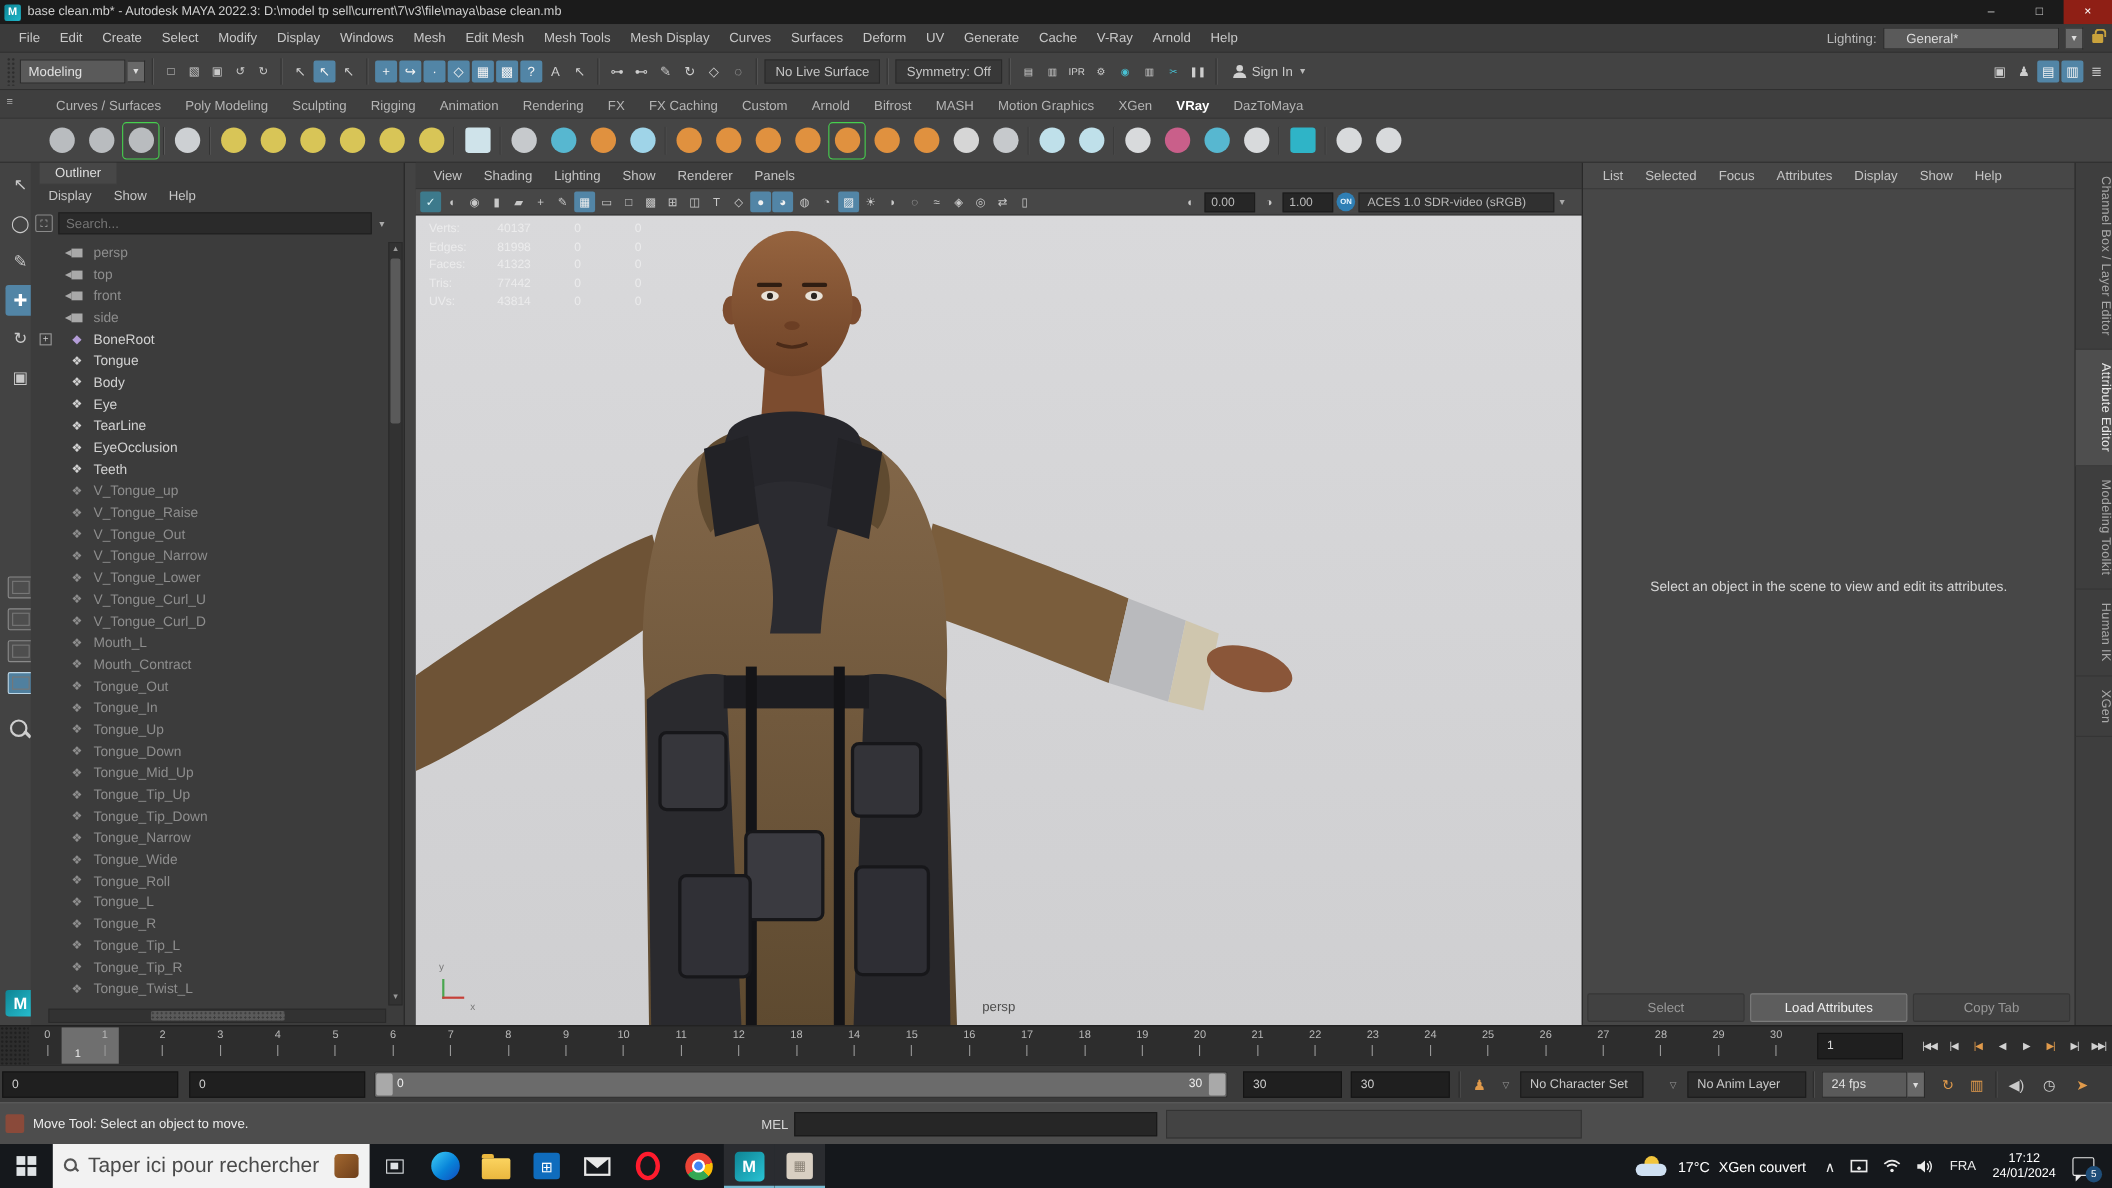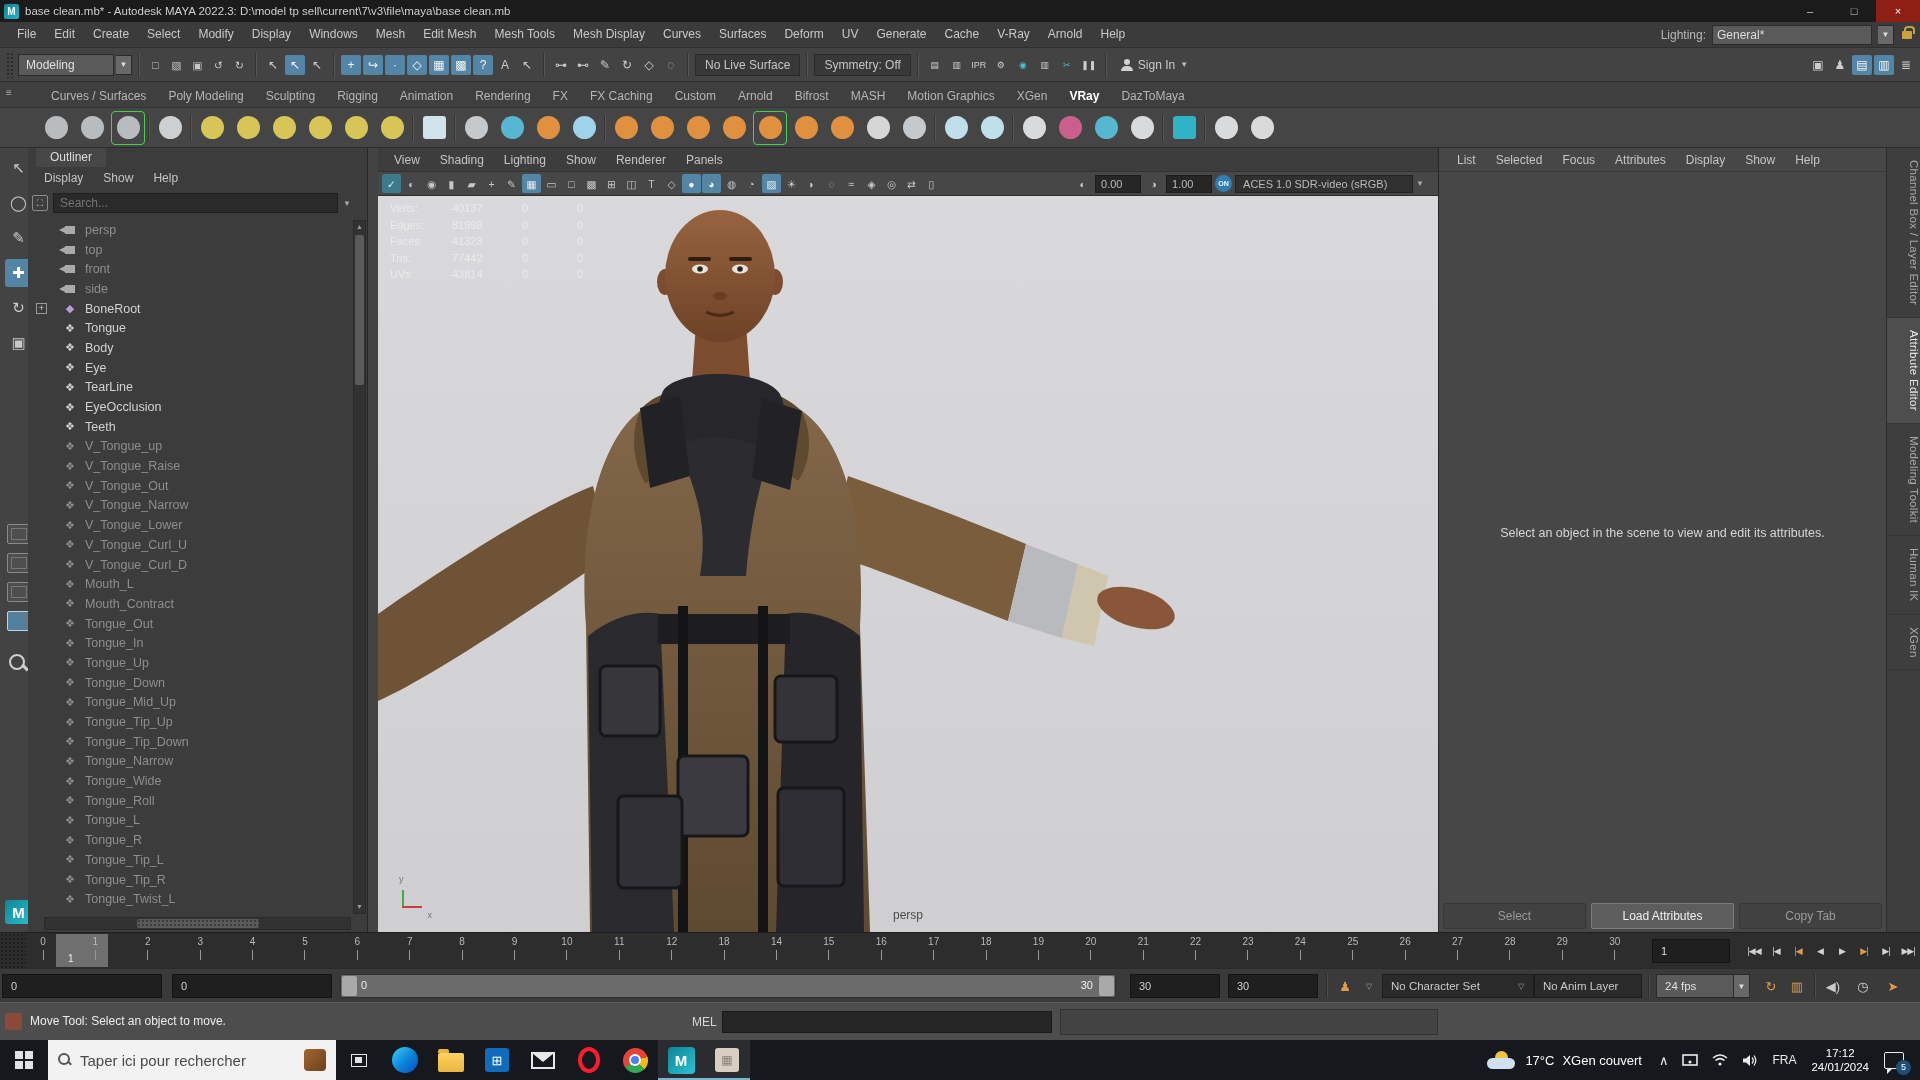--- a/index.html
+++ b/index.html
@@ -10,21 +10,21 @@
   .maya-badge{width:15px;height:15px;border-radius:2px;background:linear-gradient(135deg,#0e8494,#1fb6c9);color:#fff;font-size:10px;font-weight:bold;text-align:center;line-height:15px;margin-right:6px}
   .title-text{color:#cfcfcf;font-size:11.5px}
   .win-controls{margin-left:auto;display:flex;height:100%}
   .win-btn{width:44px;height:100%;display:flex;align-items:center;justify-content:center;color:#cfcfcf;font-size:11px}
   .win-btn.close{background:#8f1f15;color:#fff}
   
   .menubar{position:absolute;top:22px;left:0;right:0;height:26px;background:#3b3b3b;display:flex;align-items:center;padding:0 8px;border-bottom:1px solid #2e2e2e}
   .menu-item{padding:0 9px;color:#c9c9c9;font-size:12px;line-height:25px}
   .ws-wrap{margin-left:auto;display:flex;align-items:center;gap:6px}
   .ws-label{color:#b9b9b9}
-  .ws-box{width:160px;height:20px;background:#5a5a5a;border:1px solid #2a2a2a;display:flex;align-items:center;padding:0 4px;color:#ddd}
+  .ws-box{width:160px;height:20px;background:#5a5a5a;border:1px solid #2a2a2a;display:flex;align-items:center;padding:0 20px;color:#ddd}
   .dd-arrow{width:16px;height:20px;background:#686868;border:1px solid #2a2a2a;border-left:none;display:flex;align-items:center;justify-content:center;font-size:8px;color:#ddd}
   .padlock{width:10px;height:8px;background:#c9a23c;border-radius:1px;position:relative;margin-left:2px}
   .padlock::before{content:"";position:absolute;top:-5px;left:1.5px;width:7px;height:6px;border:2px solid #c9a23c;border-bottom:none;border-radius:4px 4px 0 0}
   
   .statusline{position:absolute;top:48px;left:0;right:0;height:34px;background:#434343;display:flex;align-items:center;gap:2px;padding:0 4px;border-bottom:1px solid #2e2e2e}
   .grip{width:8px;height:26px;background-image:radial-gradient(#2c2c2c 1px,transparent 1.2px);background-size:4px 4px;margin:0 2px}
   .mode-dd{width:96px;height:22px;background:#5a5a5a;border:1px solid #2a2a2a;display:flex;align-items:center;padding:0 7px;color:#e0e0e0}
   .icon18{width:20px;height:20px;border-radius:2px;display:flex;align-items:center;justify-content:center;font-size:12px;color:#cdcdcd}
   .icon18.active{background:#5285a6;color:#f4f4f4}
   .icon18.teal{color:#49c2d4}
@@ -144,21 +144,21 @@
   .resp-field{position:absolute;left:1060px;top:6px;width:378px;height:26px;background:#434343;border:1px solid #333}
   
   .taskbar{position:absolute;top:1040px;left:0;right:0;height:40px;background:#15181c;display:flex;align-items:center}
   .start-btn{width:48px;height:40px;display:flex;align-items:center;justify-content:center}
   .win-logo{display:grid;grid-template-columns:8px 8px;grid-template-rows:8px 8px;gap:1.5px}
   .win-logo span{background:#dfe3e6}
   .tb-search{width:288px;height:40px;background:#f2f2f2;display:flex;align-items:center;padding:0 10px;gap:8px}
   .tb-search .mag{width:14px;height:14px;position:relative}
   .tb-search .mag::before{content:"";position:absolute;top:0;left:0;width:8px;height:8px;border:2px solid #555;border-radius:50%}
   .tb-search .mag::after{content:"";position:absolute;left:9px;top:9px;width:5px;height:2px;background:#555;transform:rotate(45deg)}
-  .tb-search .ph{color:#4a4a4a;font-size:15px;flex:1}
+  .tb-search .ph{color:#4a4a4a;font-size:19px;flex:1}
   .violin{width:22px;height:22px;border-radius:4px;background:linear-gradient(135deg,#a2672f,#6e3f1b)}
   .tb-btn{width:46px;height:40px;display:flex;align-items:center;justify-content:center}
   .tb-btn.open{background:rgba(255,255,255,.09);box-shadow:inset 0 -2px 0 #76b9d0}
   .tv-icon{width:16px;height:13px;border:1.5px solid #dfe3e6;position:relative}
   .tv-icon::before{content:"";position:absolute;left:3px;top:2px;width:7px;height:6px;background:#dfe3e6}
   .edge-ic{width:26px;height:26px;border-radius:50%;background:linear-gradient(135deg,#35c1f1 10%,#0883d9 55%,#124bbd)}
   .folder-ic{width:26px;height:19px;background:linear-gradient(#fbd35f,#eab73e);border-radius:2px;position:relative;margin-top:4px}
   .folder-ic::before{content:"";position:absolute;top:-4px;left:0;width:11px;height:4px;background:#eab73e;border-radius:2px 2px 0 0}
   .store-ic{width:24px;height:24px;background:#0f6cbd;border-radius:3px;display:flex;align-items:center;justify-content:center;color:#fff;font-size:13px}
   .mail-ic{width:24px;height:17px;border:2px solid #e8e8e8;position:relative}
@@ -1043,21 +1043,21 @@
       <span class="rs-handle" style="left:1px"></span>
       <span class="rs-lab" style="left:20px">0</span>
       <span class="rs-lab" style="right:22px">30</span>
       <span class="rs-handle" style="right:1px"></span>
     </div>
     <div class="rs-field" style="left:1130px;width:90px">30</div>
     <div class="rs-field" style="left:1228px;width:90px">30</div>
     <div class="rsep" style="left:1326px"></div>
     <div class="rs-ic orange" style="left:1334px">♟</div>
     <div class="tiny-arrow" style="left:1366px">▽</div>
-    <div class="dd-sm" style="left:1382px;width:152px">No Character Set</div>
+    <div class="dd-sm" style="left:1382px;width:112px">No Character Set</div>
     <div class="tiny-arrow" style="left:1518px">▽</div>
     <div class="dd-sm" style="left:1534px;width:108px">No Anim Layer</div>
     <div class="rsep" style="left:1648px"></div>
     <div class="fps-dd" style="left:1656px;width:78px">24 fps</div>
     <div class="dd-arrow" style="position:absolute;left:1734px;top:5px;height:24px">▼</div>
     <div class="rs-ic orange" style="left:1760px">↻</div>
     <div class="rs-ic orange" style="left:1786px">▥</div>
     <div class="rsep" style="left:1814px"></div>
     <div class="rs-ic" style="left:1822px">◀)</div>
     <div class="rs-ic" style="left:1852px">◷</div>

